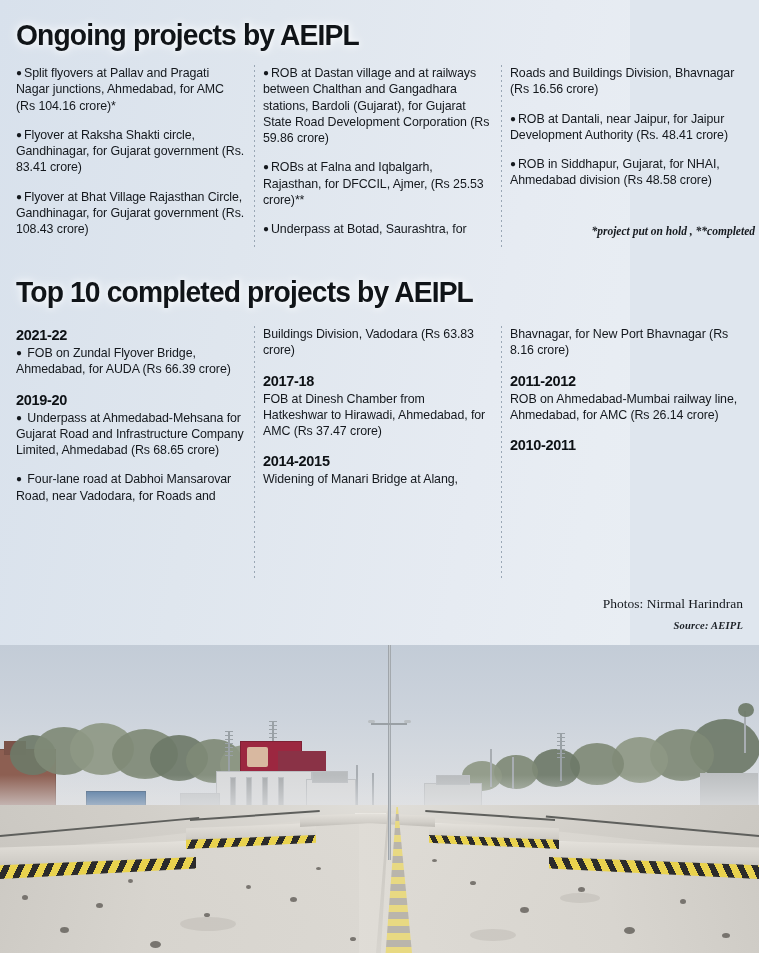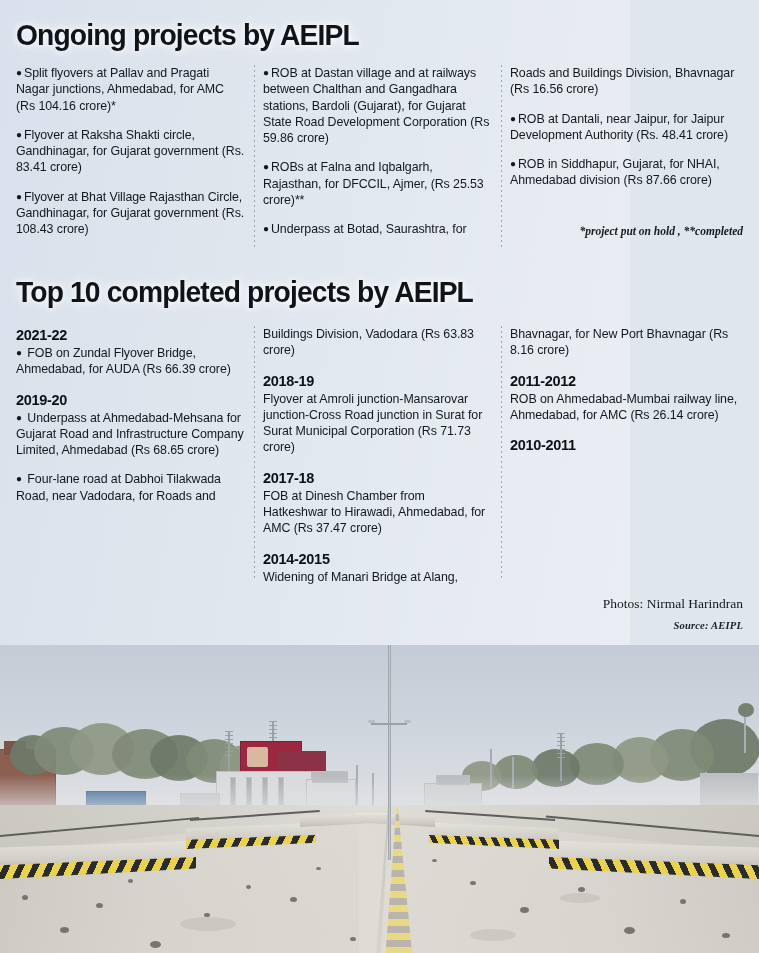--- a/index.html
+++ b/index.html
@@ -97,21 +97,21 @@
     letter-spacing: -0.3px;
     margin-bottom: 0px;
     margin-top: 0px;
   }
 
   .year-block { margin-bottom: 13px; }
   .year-block .item { margin-bottom: 0; }
 
   .footnote {
     position: absolute;
-    right: 16px;
+    right: 4px;
     top: 225px;
     font-family: "Liberation Serif", serif;
     font-style: italic;
     font-size: 11.5px;
     color: #161a1f;
     font-weight: bold;
   }
 
   .credit-photos {
     position: absolute;
@@ -296,52 +296,48 @@
 
       <div class="col divided">
         <div class="item"><span class="bullet">●</span><span>ROB at Dastan village and at railways between Chalthan and Gangadhara stations, Bardoli  (Gujarat), for Gujarat State Road Development Corporation (Rs 59.86 crore)</span></div>
         <div class="item"><span class="bullet">●</span><span>ROBs at Falna and Iqbalgarh, Rajasthan, for DFCCIL, Ajmer, (Rs 25.53 crore)**</span></div>
         <div class="item"><span class="bullet">●</span><span>Underpass at Botad, Saurashtra, for</span></div>
       </div>
 
       <div class="col">
         <div class="item nobullet"><span>Roads and Buildings Division, Bhavnagar (Rs 16.56 crore)</span></div>
         <div class="item"><span class="bullet">●</span><span>ROB at Dantali, near Jaipur, for Jaipur Development Authority (Rs. 48.41 crore)</span></div>
-        <div class="item"><span class="bullet">●</span><span>ROB in Siddhapur, Gujarat, for NHAI, Ahmedabad division (Rs 87.66 crore)</span></div>
+        <div class="item"><span class="bullet">●</span><span>ROB in Siddhapur, Gujarat, for NHAI, Ahmedabad division (Rs 48.58 crore)</span></div>
       </div>
 
     </div>
 
     <div class="footnote">*project put on hold , **completed</div>
 
     <div class="section-title" id="title-completed">Top 10 completed projects by AEIPL</div>
 
     <div class="cols" id="completed-cols">
 
       <div class="col divided">
         <div class="year-block">
           <div class="year">2021-22</div>
           <div class="item"><span class="bullet">●</span> <span>FOB on Zundal Flyover Bridge, Ahmedabad, for AUDA (Rs 66.39 crore)</span></div>
         </div>
         <div class="year-block">
           <div class="year">2019-20</div>
           <div class="item"><span class="bullet">●</span> <span>Underpass at Ahmedabad-Mehsana for Gujarat Road and Infrastructure Company Limited, Ahmedabad (Rs 68.65 crore)</span></div>
         </div>
         <div class="year-block">
-          <div class="item"><span class="bullet">●</span> <span>Four-lane road at Dabhoi Tilakwada Road, near Vadodara, for Roads and</span></div>
+          <div class="item"><span class="bullet">●</span> <span>Four-lane road at Dabhoi Mansarovar Road, near Vadodara, for Roads and</span></div>
         </div>
       </div>
 
       <div class="col divided">
         <div class="year-block">
           <div class="item"><span>Buildings Division, Vadodara (Rs 63.83 crore)</span></div>
-        </div>
-        <div class="year-block">
-          <div class="year">2018-19</div>
-          <div class="item"><span>Flyover at Amroli junction-Mansarovar junction-Cross Road junction in Surat for Surat Municipal Corporation (Rs 71.73 crore)</span></div>
         </div>
         <div class="year-block">
           <div class="year">2017-18</div>
           <div class="item"><span>FOB at Dinesh Chamber from Hatkeshwar to Hirawadi, Ahmedabad, for AMC (Rs 37.47 crore)</span></div>
         </div>
         <div class="year-block">
           <div class="year">2014-2015</div>
           <div class="item"><span>Widening of Manari Bridge at Alang,</span></div>
         </div>
       </div>

